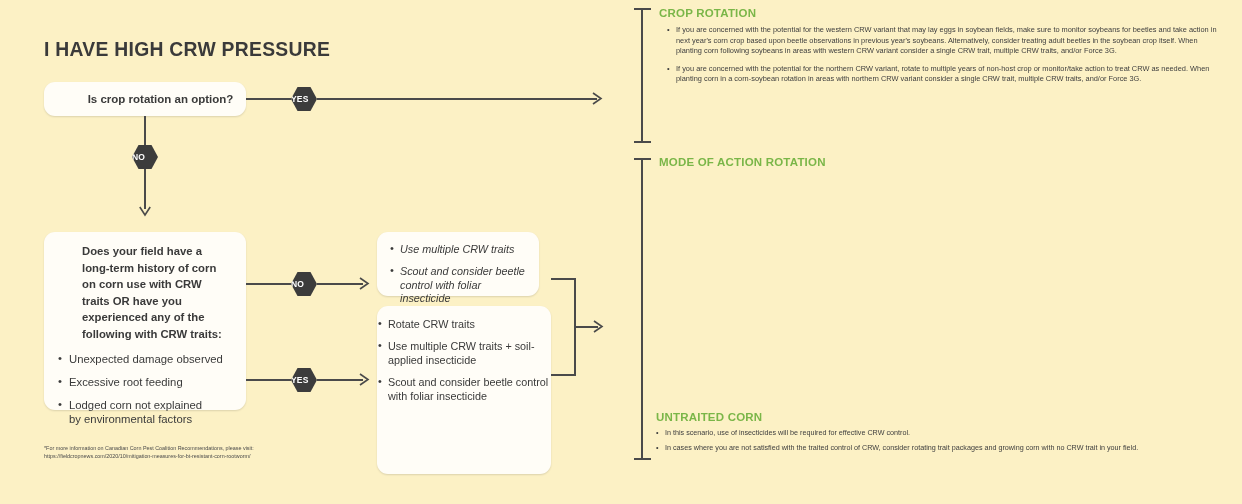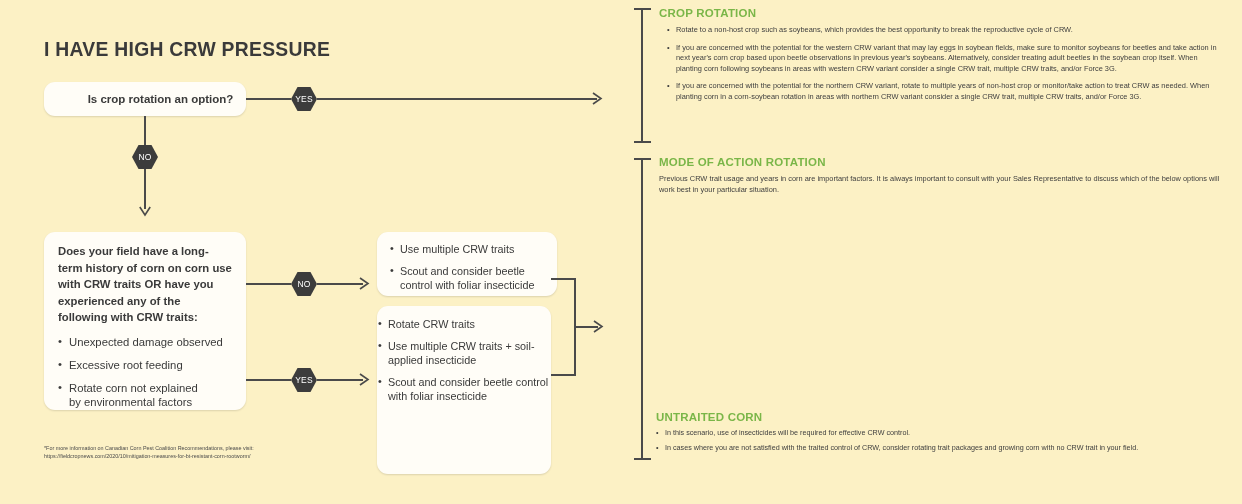--- a/index.html
+++ b/index.html
@@ -32,46 +32,46 @@
 
   #q1 { left: 44px; top: 66px; width: 202px; height: 34px; }
   #q1 .q1txt {
     font-size: 11.5px; font-weight: bold; color: #3a3a3a;
     text-align: center; line-height: 34px; padding-left: 31px;
   }
 
   #q2 { left: 44px; top: 216px; width: 202px; height: 178px; }
   #q2 .head {
     font-size: 11.3px; font-weight: bold; color: #3a3a3a;
-    line-height: 16.6px; margin-bottom: 9px;
+    line-height: 16.6px; margin-bottom: 9px; margin-left: 24px;
   }
   #q2 ul { list-style: none; }
   #q2 li {
     font-size: 11.3px; color: #3a3a3a; line-height: 14px;
     margin-bottom: 9px; padding-left: 11px; position: relative;
   }
   #q2 li:before { content: "\2022"; position: absolute; left: 0; top: -1px; }
   #q2 li .ind { display: block; }
 
-  #actA { left: 377px; top: 216px; width: 180px; height: 64px; }
+  #actA { left: 377px; top: 216px; width: 162px; height: 64px; font-style: italic; }
   #actB { left: 377px; top: 290px; width: 174px; height: 168px; }
   .actlist { list-style: none; }
   .actlist li {
     font-size: 10.8px; color: #3a3a3a; line-height: 13.4px;
     margin-bottom: 9px; padding-left: 10px; position: relative;
   }
   .actlist li:last-child { margin-bottom: 0; }
   .actlist li:before { content: "\2022"; position: absolute; left: 0; top: -1px; }
 
   
   .hex {
     position: absolute; width: 26px; height: 24px;
     background: #3c3c3c; color: #fff;
-    font-size: 8.5px; font-weight: normal; letter-spacing: .2px;
-    display: flex; align-items: center; justify-content: center;
+    font-size: 8.5px; font-weight: bold; letter-spacing: .2px;
+    display: flex; align-items: center; justify-content: flex-start;
     clip-path: polygon(25% 0%, 75% 0%, 100% 50%, 75% 100%, 25% 100%, 0% 50%);
   }
   #hex-yes-1 { left: 291px; top: 71px; }
   #hex-no-1  { left: 132px; top: 129px; }
   #hex-no-2  { left: 291px; top: 256px; }
   #hex-yes-2 { left: 291px; top: 352px; }
 
   .line { position: absolute; background: #4a4a4a; }
 
   #footnote {
@@ -144,21 +144,21 @@
     <svg style="position:absolute; left:138px; top:190px;" width="14" height="14">
       <path d="M1.8 1 L7 9 L12.2 1" fill="none" stroke="#4a4a4a" stroke-width="1.6"></path>
     </svg>
 
     <div class="card" id="q2">
       <div class="card-inner">
         <div class="head">Does your field have a long-term history of corn on corn use with CRW traits OR have you experienced any of the following with CRW traits:</div>
         <ul>
           <li><span>Unexpected damage observed</span></li>
           <li><span>Excessive root feeding</span></li>
-          <li><span>Rotate corn not explained</span><span class="ind">by environmental factors</span></li>
+          <li><span>Lodged corn not explained</span><span class="ind">by environmental factors</span></li>
         </ul>
       </div>
     </div>
 
     <div class="line" style="left:246px; top:267px; width:45px; height:1.6px;"></div>
     <div class="hex" id="hex-no-2">
       <span>NO</span>
     </div>
     <div class="line" style="left:317px; top:267px; width:46px; height:1.6px;"></div>
     <svg style="position:absolute; left:359px; top:260px;" width="14" height="15">
@@ -215,27 +215,25 @@
         <div class="capB"></div>
     </div>
     <div class="bracket" id="bracket-2">
       <div class="capT"></div>
         <div class="v"></div>
         <div class="capB"></div>
     </div>
 
     <div class="sec-head" id="crop-head">CROP ROTATION</div>
     <ul class="rlist" id="crop-list">
-      <li>Rotate to a non-host crop such as soybeans, which provides the best opportunity to break the reproductive cycle of CRW.</li>
       <li>If you are concerned with the potential for the western CRW variant that may lay eggs in soybean fields, make sure to monitor soybeans for beetles and take action in next year's corn crop based upon beetle observations in previous year's soybeans. Alternatively, consider treating adult beetles in the soybean crop itself. When planting corn following soybeans in areas with western CRW variant consider a single CRW trait, multiple CRW traits, and/or Force 3G.</li>
       <li>If you are concerned with the potential for the northern CRW variant, rotate to multiple years of non-host crop or monitor/take action to treat CRW as needed. When planting corn in a corn-soybean rotation in areas with northern CRW variant consider a single CRW trait, multiple CRW traits, and/or Force 3G.</li>
     </ul>
 
     <div class="sec-head" id="moa-head">MODE OF ACTION ROTATION</div>
-    <div id="moa-intro">Previous CRW trait usage and years in corn are important factors.  It is always important to consult with your Sales Representative to discuss which of the below options will work best in your particular situation.</div>
 
     <div class="sec-head" id="unt-head">UNTRAITED CORN</div>
     <ul class="rlist" id="untraited-list">
       <li>In this scenario, use of insecticides will be required for effective CRW control.</li>
       <li>In cases where you are not satisfied with the traited control of CRW, consider rotating trait packages and growing corn with no CRW trait in your field.</li>
     </ul>
   </div>
 </div>
 
 </body></html>

